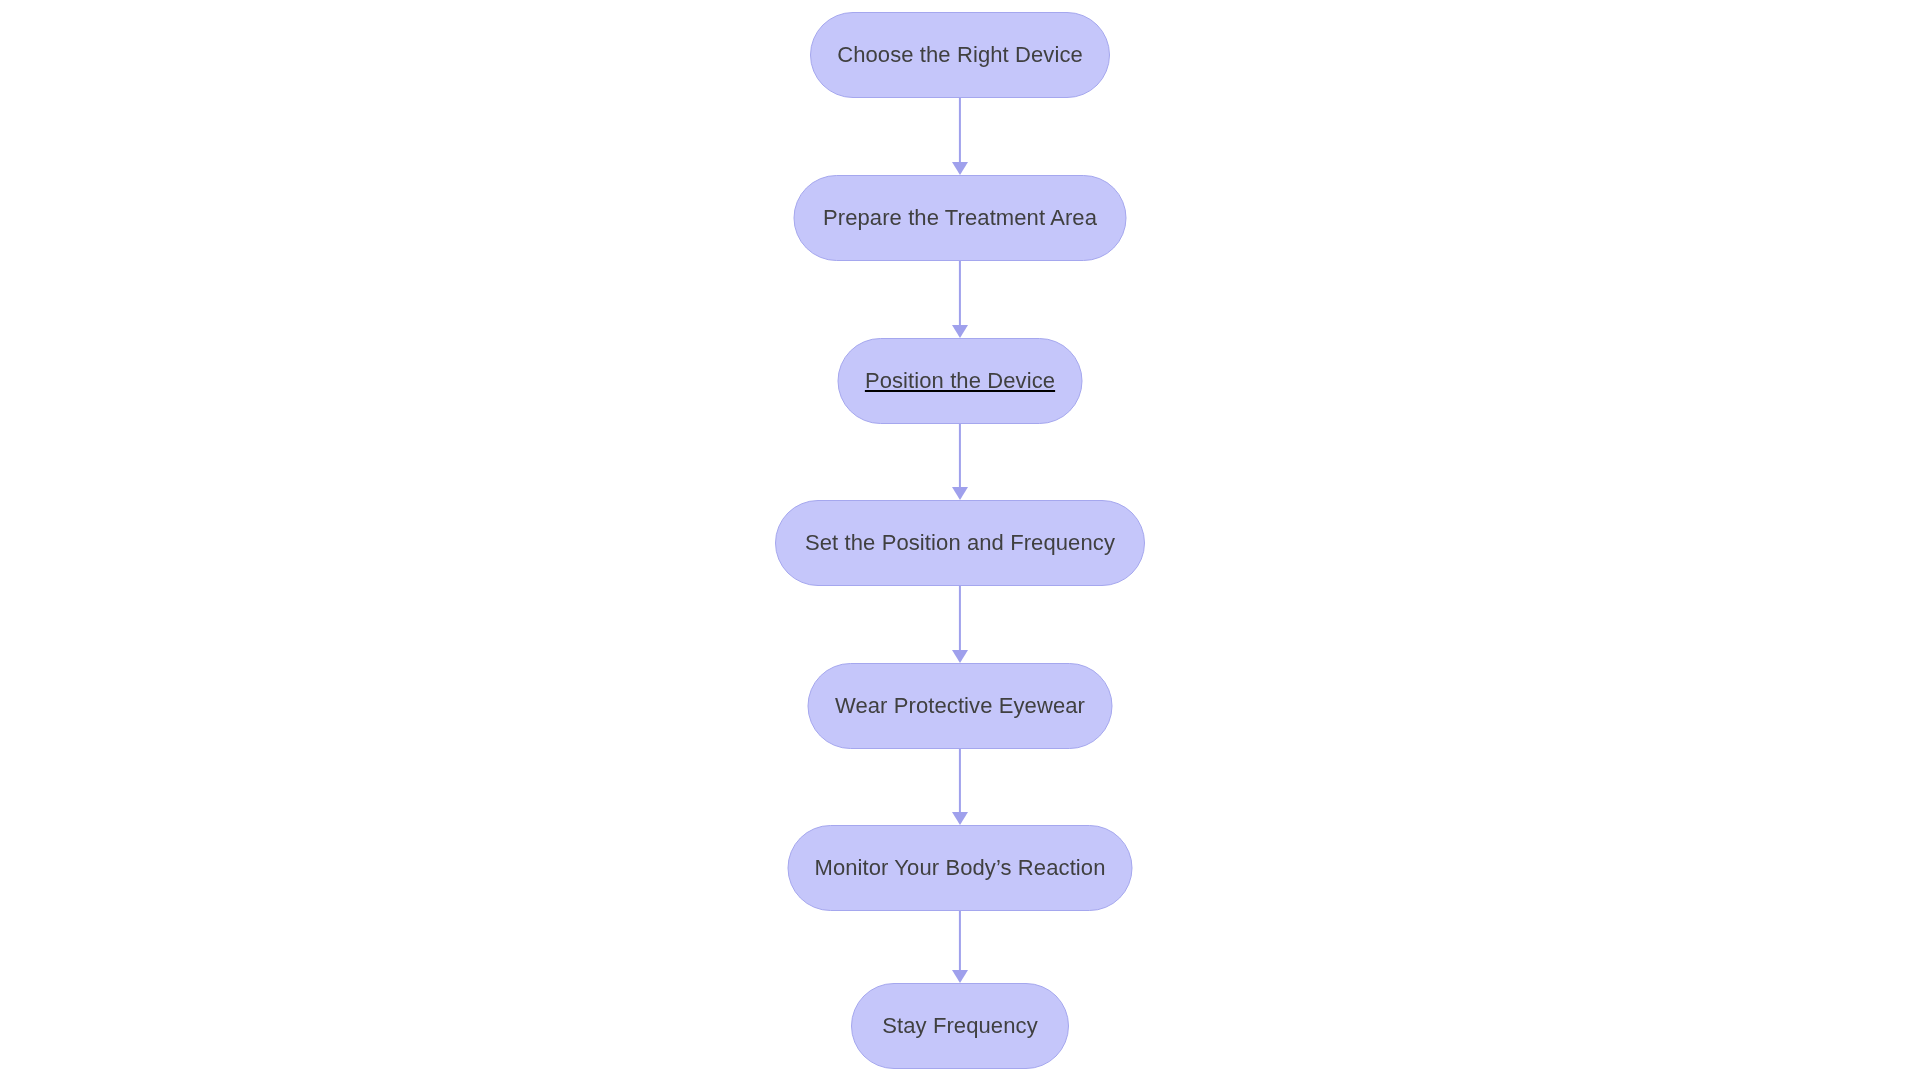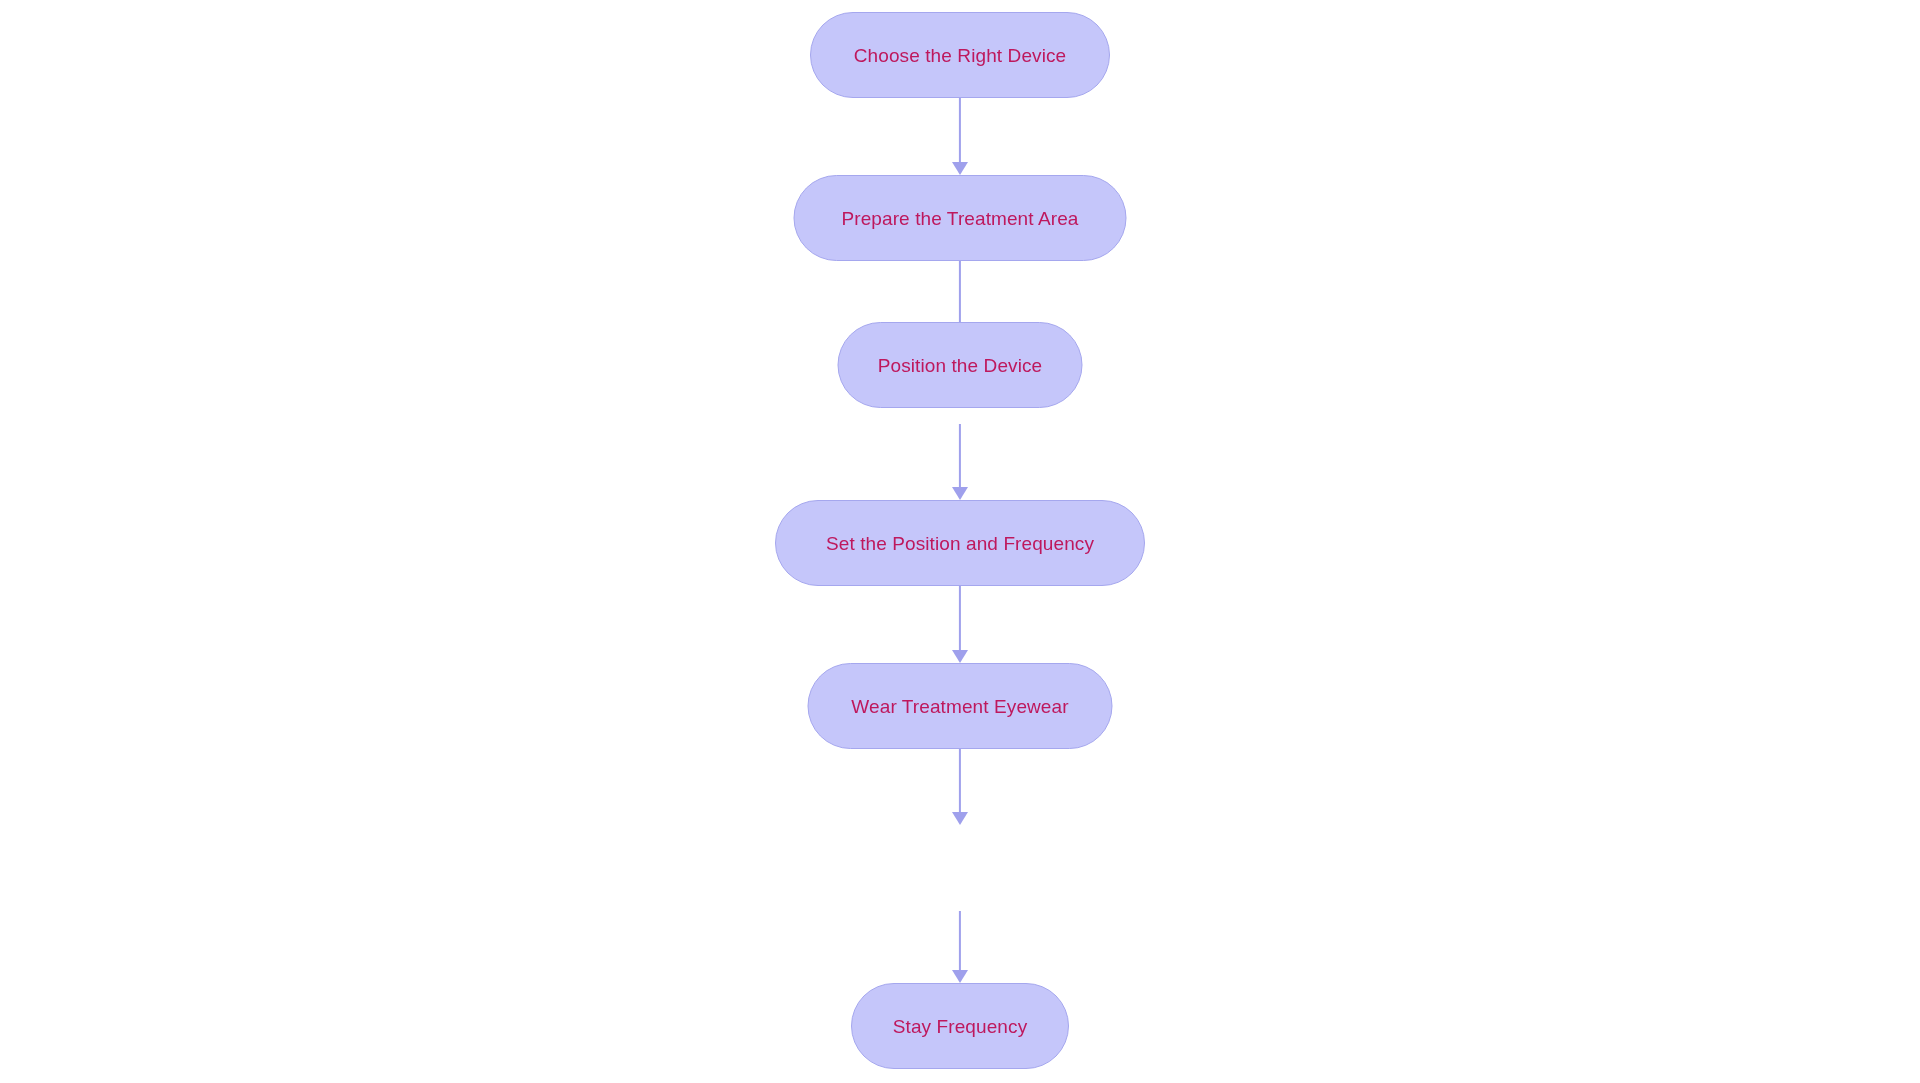--- a/index.html
+++ b/index.html
@@ -31,34 +31,34 @@
     background: #c5c6fa;
     border: 1.6px solid #a5a7ee;
     border-radius: 43px;
     display: flex;
     align-items: center;
     justify-content: center;
     z-index: 2;
   }
 
   .node-label {
-    color: #be185d;
+    color: #404040;
     font-family: "Liberation Sans", sans-serif;
-    font-size: 19px;
+    font-size: 22px;
     font-weight: 400;
     letter-spacing: 0.1px;
     line-height: 1;
     white-space: nowrap;
     text-align: center;
   }
 
   
   .node-1 { width: 300px; top: 12px; }
   .node-2 { width: 333px; top: 175px; justify-content: center; }
-  .node-3 { width: 245px; top: 322px; }
+  .node-3 { width: 245px; top: 338px; text-decoration: underline; }
   .node-4 { width: 370px; top: 500px; }
   .node-5 { width: 305px; top: 663px; }
   .node-6 { width: 345px; top: 825px; }
   .node-7 { width: 218px; top: 983px; }
 
   
   .connector {
     position: absolute;
     left: 50%;
     transform: translateX(-50%);
@@ -134,28 +134,31 @@
   <div class="node node-4">
     <span class="node-label">Set the Position and Frequency</span>
   </div>
 
   <div class="connector conn-4">
     <div class="stem"></div>
     <div class="head"></div>
   </div>
 
   <div class="node node-5">
-    <span class="node-label">Wear Treatment Eyewear</span>
+    <span class="node-label">Wear Protective Eyewear</span>
   </div>
 
   <div class="connector conn-5">
     <div class="stem"></div>
     <div class="head"></div>
   </div>
 
+  <div class="node node-6">
+    <span class="node-label">Monitor Your Body’s Reaction</span>
+  </div>
 
   <div class="connector conn-6">
     <div class="stem"></div>
     <div class="head"></div>
   </div>
 
   <div class="node node-7">
     <span class="node-label">Stay Frequency</span>
   </div>
 

